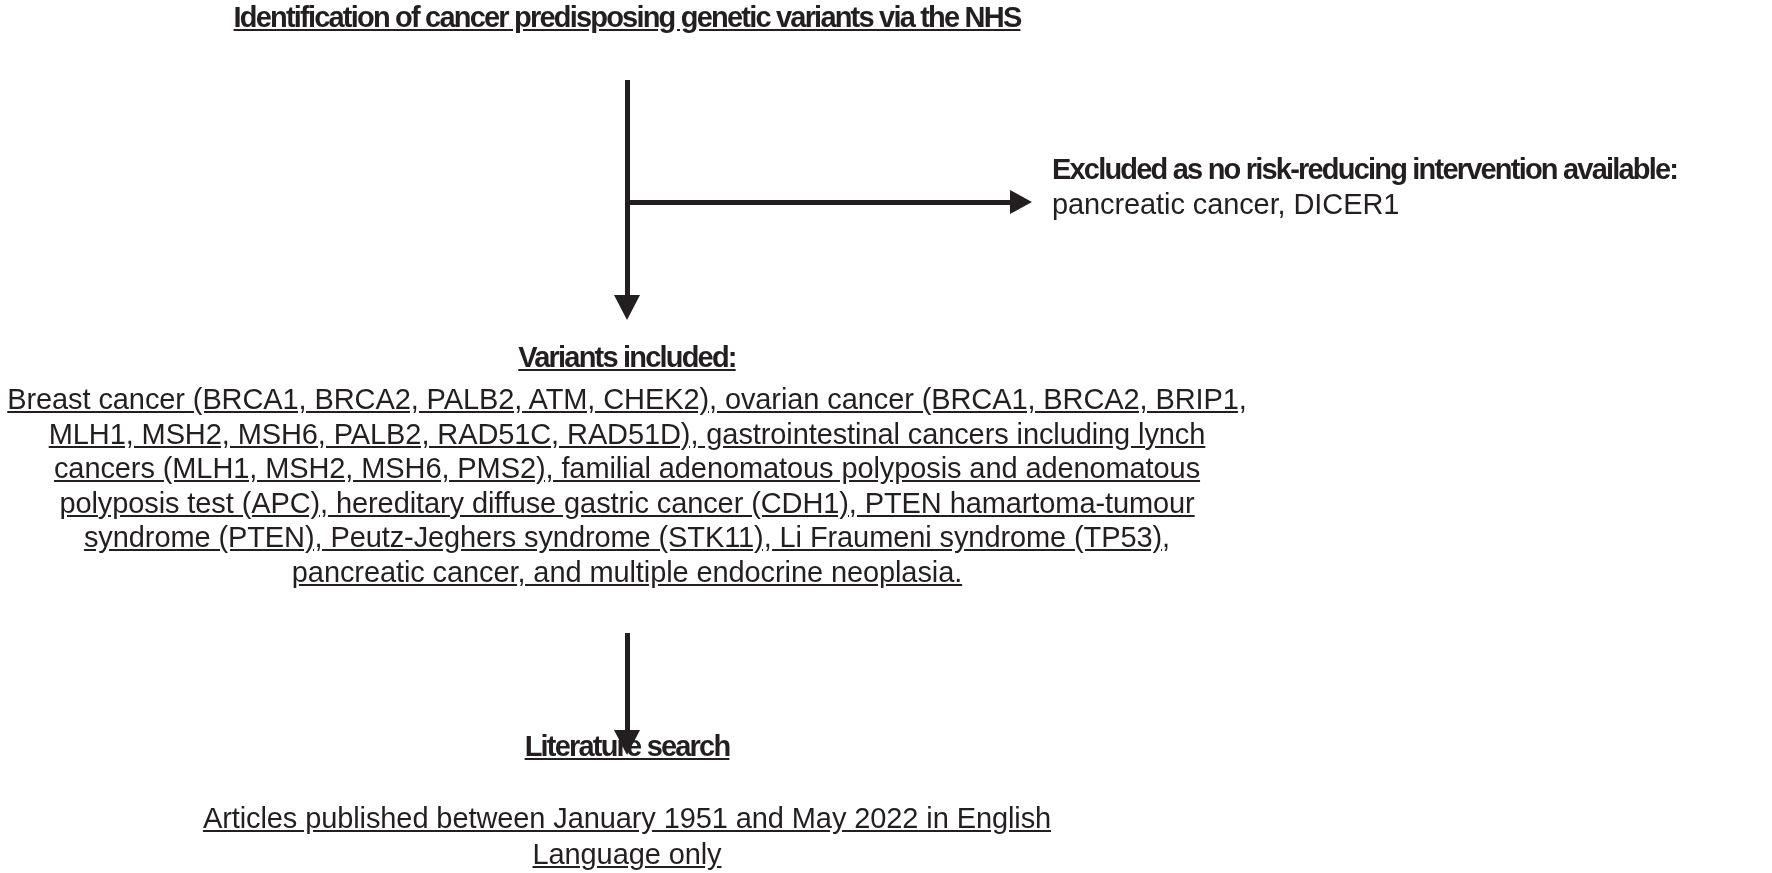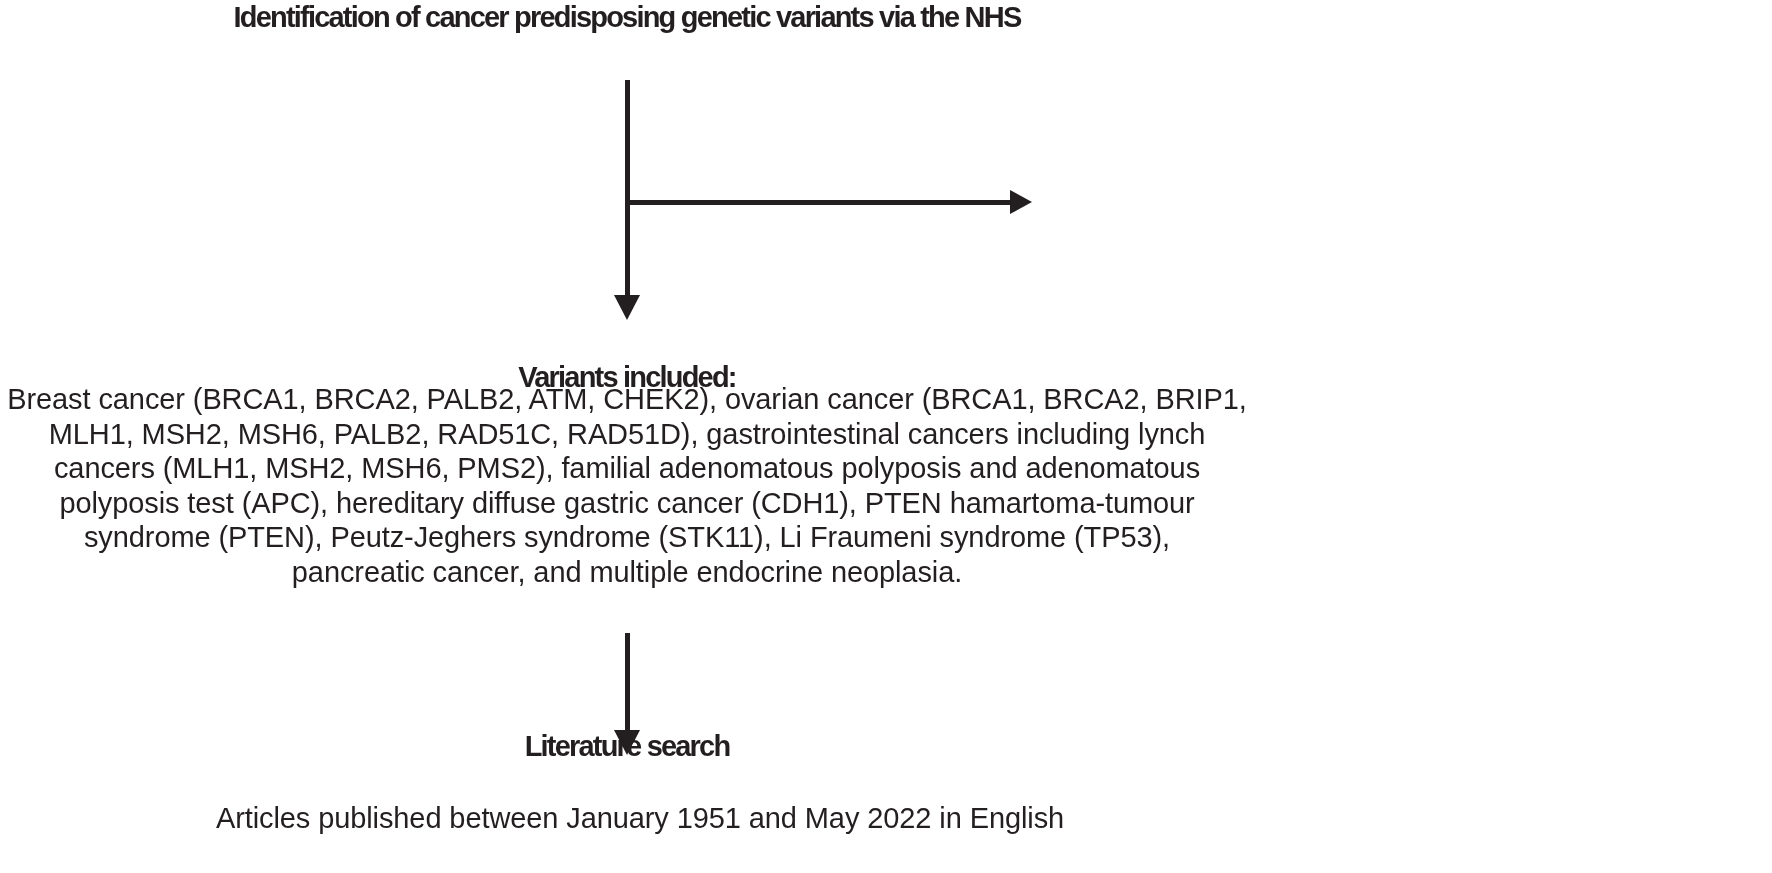--- a/index.html
+++ b/index.html
@@ -4,69 +4,73 @@
 <style>
   :root { --ink: #231f20; --bg: #ffffff; }
   * { margin: 0; padding: 0; box-sizing: border-box; }
   html, body { width: 1772px; height: 873px; background: var(--bg); overflow: hidden; }
   body { font-family: "Liberation Sans", "DejaVu Sans", sans-serif; color: var(--ink); }
   .stage { position: absolute; left: 0; top: 0; width: 1772px; height: 873px; background: var(--bg); }
 
   .txt { font-size: 29px; letter-spacing: -0.1px; color: var(--ink); }
   .bold { font-weight: bold; letter-spacing: -1.8px; }
 
-  .centered-block { position: absolute; display: flex; flex-direction: column; align-items: center; }
+  .centered-block { position: absolute; display: flex; flex-direction: column; align-items: center; text-decoration: underline; }
   .centered-block > div { white-space: nowrap; }
 
   
   .node-title { left: 27px; width: 1200px; top: 1px; line-height: 32px; }
 
   
   .vline1 { position: absolute; left: 625px; top: 80px; width: 5px; height: 216px; background: var(--ink); }
   .vhead1 { position: absolute; left: 614px; top: 295px; width: 0; height: 0;
             border-left: 13px solid transparent; border-right: 13px solid transparent;
             border-top: 25px solid var(--ink); }
 
   
   .hline { position: absolute; left: 627px; top: 200px; width: 383px; height: 5px; background: var(--ink); }
   .hhead { position: absolute; left: 1010px; top: 190px; width: 0; height: 0;
            border-top: 12px solid transparent; border-bottom: 12px solid transparent;
            border-left: 22px solid var(--ink); }
 
   .node-excluded { position: absolute; left: 1052px; top: 152px; line-height: 35px; }
 
   
-  .variants-heading { left: 27px; width: 1200px; top: 360px; line-height: 34px; }
+  .variants-heading { left: 27px; width: 1200px; top: 340px; line-height: 34px; }
   .variants-body { left: 0px; width: 1254px; top: 382px; line-height: 34.5px; align-items: center; }
 
   
   .vline2 { position: absolute; left: 625px; top: 633px; width: 5px; height: 97px; background: var(--ink); }
   .vhead2 { position: absolute; left: 614px; top: 730px; width: 0; height: 0;
             border-left: 13px solid transparent; border-right: 13px solid transparent;
             border-top: 25px solid var(--ink); }
 
   
   .lit-heading { left: 27px; width: 1200px; top: 728px; line-height: 36px; }
-  .lit-body { left: 40px; width: 1200px; top: 800px; line-height: 36px; }
+  .lit-body { left: 27px; width: 1200px; top: 800px; line-height: 36px; }
 </style>
 </head>
 <body>
 
 <div class="stage">
 
   <div class="centered-block node-title txt bold">
       <div>Identification of cancer predisposing genetic variants via the NHS</div>
     </div>
 
   <div class="vline1"></div>
   <div class="vhead1"></div>
 
   <div class="hline"></div>
   <div class="hhead"></div>
 
+  <div class="node-excluded">
+    <div class="txt bold">Excluded as no risk-reducing intervention available:</div>
+    <div class="txt">pancreatic cancer, DICER1</div>
+  </div>
 
   <div class="centered-block variants-heading txt bold">
     <div>Variants included:</div>
   </div>
   <div class="centered-block variants-body txt">
       <div>Breast cancer (BRCA1, BRCA2, PALB2, ATM, CHEK2), ovarian cancer (BRCA1, BRCA2, BRIP1,</div>
       <div>MLH1, MSH2, MSH6, PALB2, RAD51C, RAD51D), gastrointestinal cancers including lynch</div>
       <div>cancers (MLH1, MSH2, MSH6, PMS2), familial adenomatous polyposis and adenomatous</div>
       <div>polyposis test (APC), hereditary diffuse gastric cancer (CDH1), PTEN hamartoma-tumour</div>
       <div>syndrome (PTEN), Peutz-Jeghers syndrome (STK11), Li Fraumeni syndrome (TP53),</div>
@@ -74,15 +78,16 @@
     </div>
 
   <div class="vline2"></div>
   <div class="vhead2"></div>
 
   <div class="centered-block lit-heading txt bold">
     <div>Literature search</div>
   </div>
   <div class="centered-block lit-body txt">
       <div>Articles published between January 1951 and May 2022 in English</div>
+      <div>Language only</div>
     </div>
 
 </div>
 
 </body></html>

